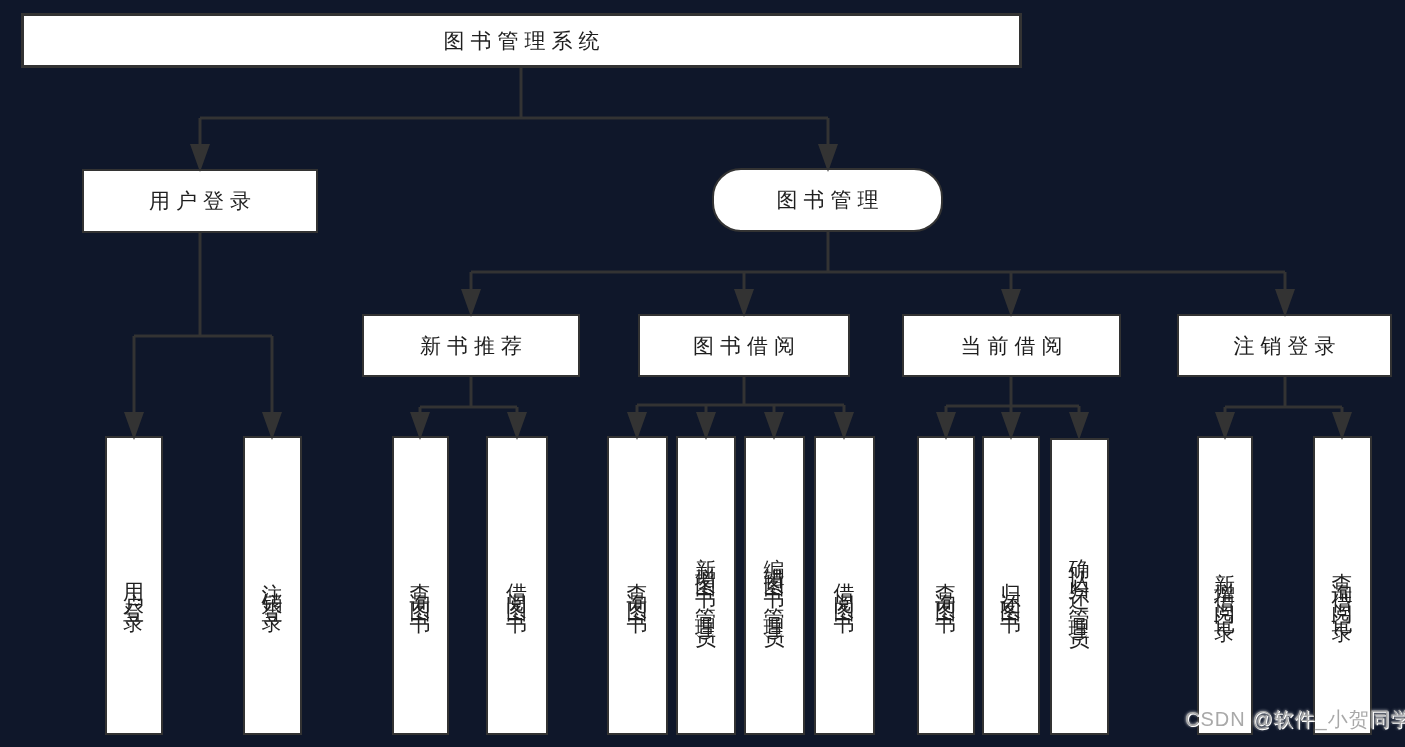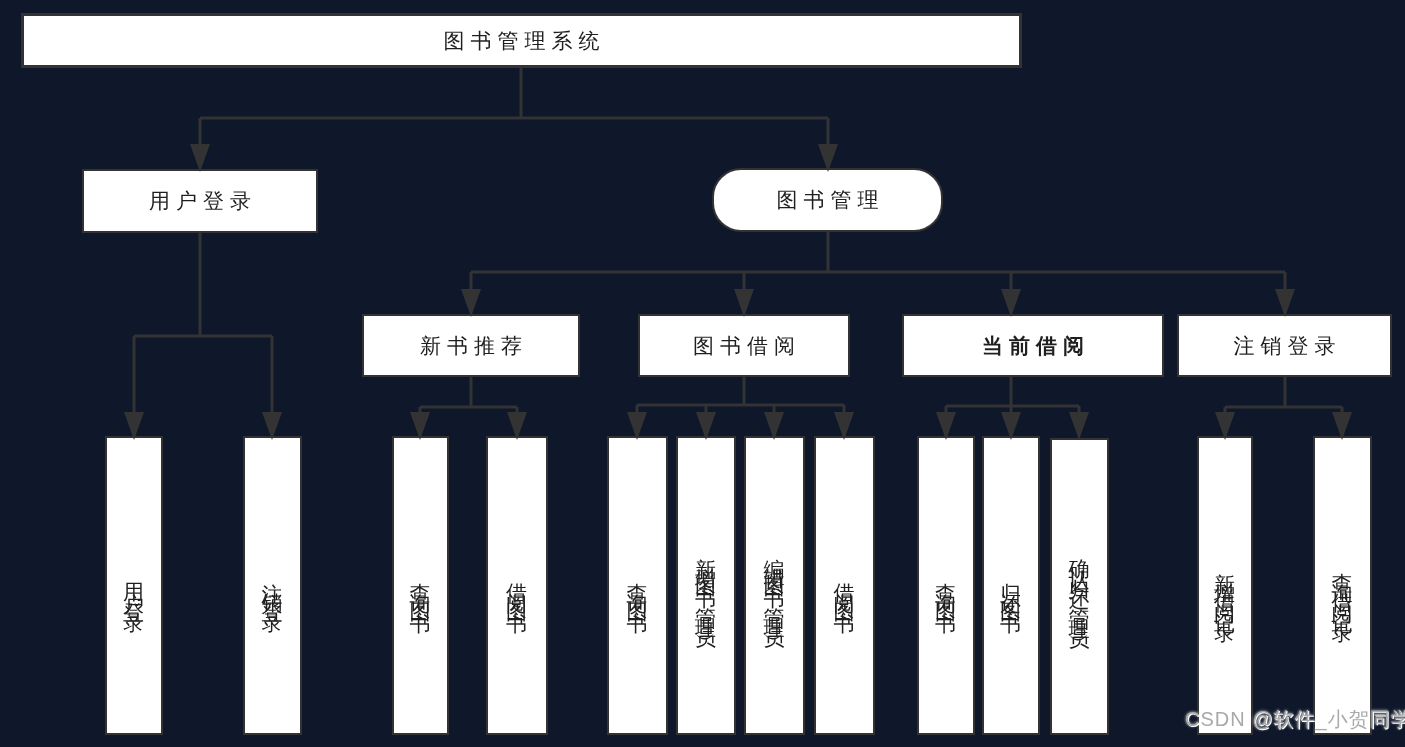--- a/index.html
+++ b/index.html
@@ -62,21 +62,21 @@
 
 <div class="canvas">
 
   <div class="node h-node root-node" style="left:21px; top:13px; width:1001px; height:55px;">图书管理系统</div>
 
   <div class="node h-node" style="left:82px; top:169px; width:236px; height:64px;">用户登录</div>
   <div class="node h-node" style="left:712px; top:168px; width:231px; height:64px;border-radius:29px;">图书管理</div>
 
   <div class="node h-node" style="left:362px; top:314px; width:218px; height:63px;">新书推荐</div>
   <div class="node h-node" style="left:638px; top:314px; width:212px; height:63px;">图书借阅</div>
-  <div class="node h-node" style="left:902px; top:314px; width:262px; height:63px;font-weight:bold;">当前借阅</div>
+  <div class="node h-node" style="left:902px; top:314px; width:219px; height:63px;">当前借阅</div>
   <div class="node h-node" style="left:1177px; top:314px; width:215px; height:63px;">注销登录</div>
 
   <div class="node v-node" style="left:105px; top:436px; width:58px; height:299px;">用户登录</div>
   <div class="node v-node" style="left:243px; top:436px; width:59px; height:299px;">注销登录</div>
 
   <div class="node v-node" style="left:392px; top:436px; width:57px; height:299px;">查询图书</div>
   <div class="node v-node" style="left:486px; top:436px; width:62px; height:299px;">借阅图书</div>
 
   <div class="node v-node" style="left:607px; top:436px; width:61px; height:299px;">查询图书</div>
   <div class="node v-node" style="left:676px; top:436px; width:60px; height:299px;">新增图书（管理员）</div>

